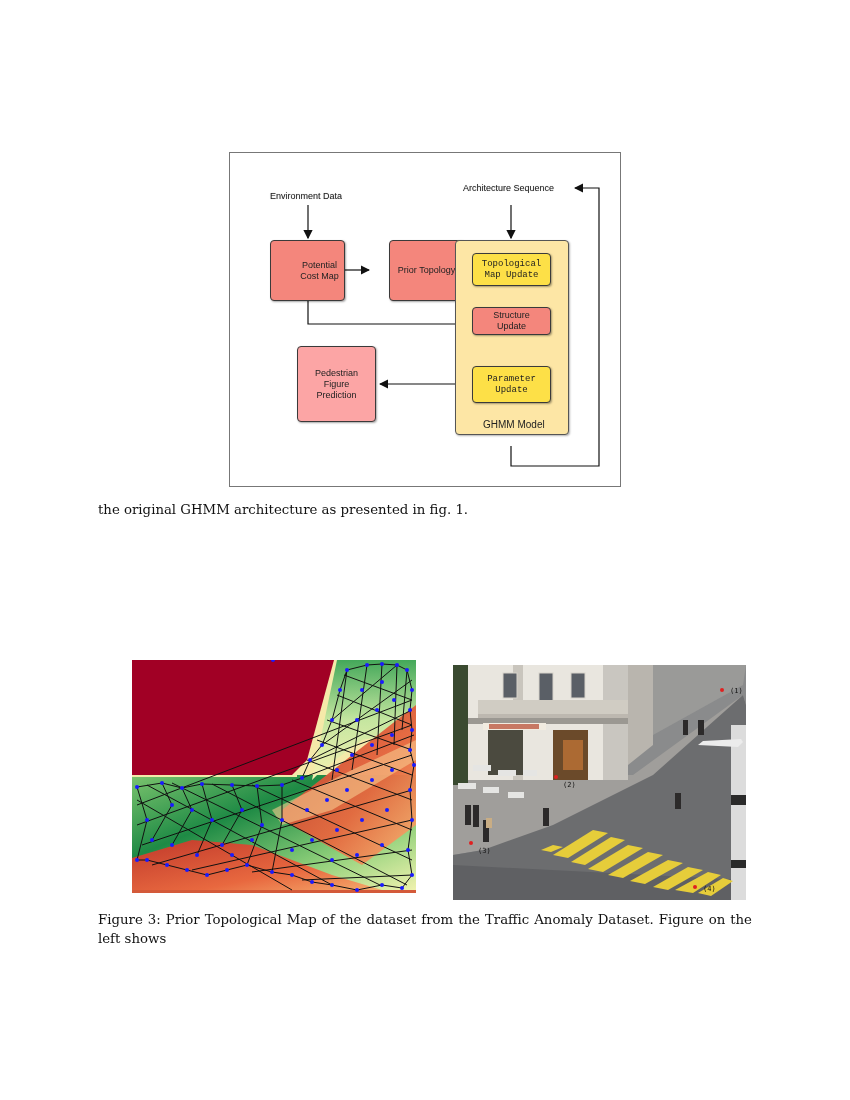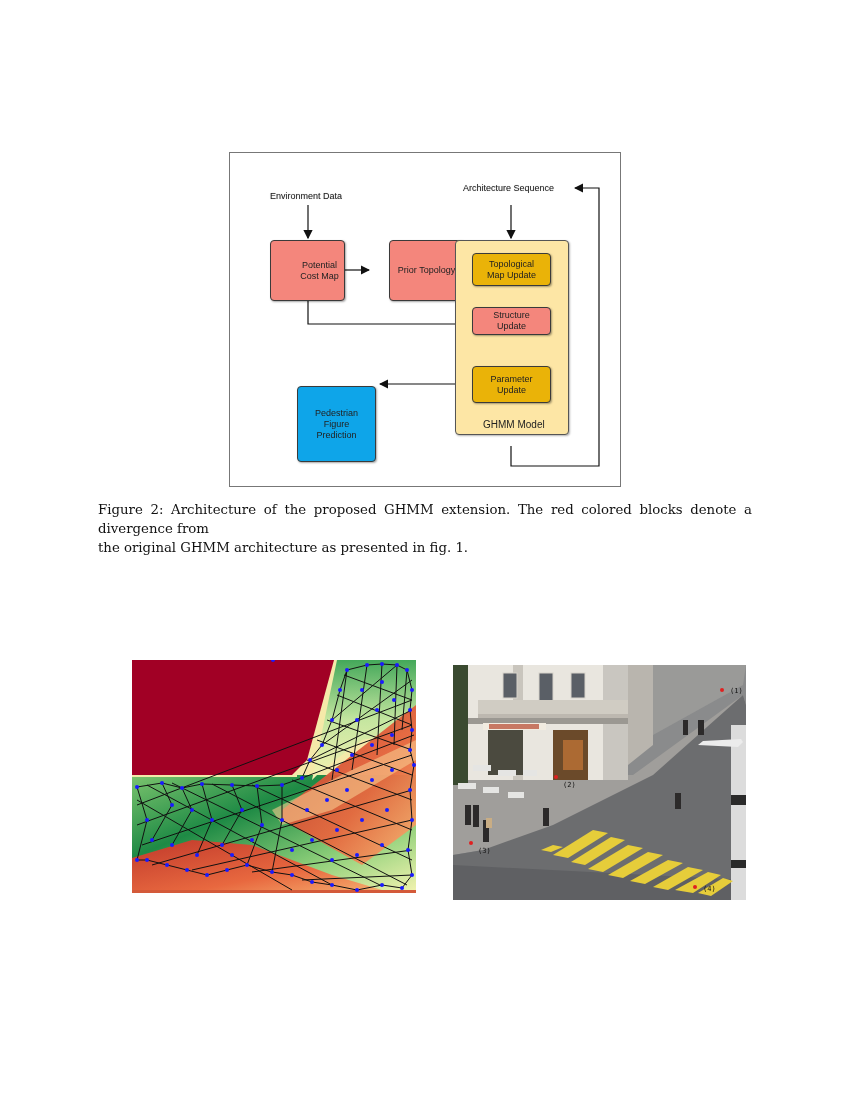--- a/index.html
+++ b/index.html
@@ -3,22 +3,22 @@
 <meta charset="utf-8">
 <style>
   html, body { margin: 0; padding: 0; background: #ffffff; }
   body { width: 850px; height: 1100px; position: relative; overflow: hidden; font-family: "DejaVu Serif", "Liberation Serif", serif; }
 
   
   .fig2-frame { position: absolute; left: 229px; top: 152px; width: 392px; height: 335px; border: 1px solid #777; box-sizing: border-box; background: #fff; }
   .diag-label { position: absolute; font-family: "Liberation Sans", "DejaVu Sans", sans-serif; font-size: 9px; color: #222; white-space: nowrap; text-shadow: 0 0 1px #bbb; }
   .box { position: absolute; border: 1.5px solid #3a3a3a; border-radius: 4px; box-sizing: border-box; display: flex; align-items: center; justify-content: center; text-align: center; font-family: "Liberation Sans", "DejaVu Sans", sans-serif; font-size: 9px; line-height: 11px; color: #222; box-shadow: 1px 1px 2px rgba(0,0,0,0.35); }
   .red { background: #f4867c; }
-  .orange { background: #eab308; }
-  .light { background: #0ea5e9; margin-top: 40px; }
+  .orange { background: #fde047; font-family: Liberation Mono, monospace; }
+  .light { background: #fca5a5; }
   .ghmm-outer { position: absolute; background: #fde6a5; border: 1.5px solid #555; border-radius: 4px; box-sizing: border-box; box-shadow: 1px 1px 2px rgba(0,0,0,0.3); }
   .ghmm-label { position: absolute; font-family: "Liberation Sans", "DejaVu Sans", sans-serif; font-size: 10px; color: #222; }
   svg.arrows { position: absolute; left: 0; top: 0; }
 
   .caption { position: absolute; left: 98px; width: 654px; font-size: 13.3px; line-height: 19px; color: #111; text-align: justify; }
 
   
   .costmap { position: absolute; left: 132px; top: 660px; width: 284px; height: 233px; overflow: hidden; }
   
   .scene { position: absolute; left: 453px; top: 665px; width: 293px; height: 235px; overflow: hidden; background: #6e6f70; }
@@ -78,21 +78,20 @@
 
 <div class="box orange" style="left:472px;top:366px;width:79px;height:37px;">
   <div><span>Parameter</span><br><span>Update</span></div>
 </div>
 
 <div class="box light" style="left:297px;top:346px;width:79px;height:76px;">
   <div><span>Pedestrian</span><br><span>Figure</span><br><span>Prediction</span></div>
 </div>
 
 <div class="caption" style="top:500px;">
-  <div>Figure 2: Architecture of the proposed GHMM extension. The red colored blocks denote a divergence from</div>
   <div>the original GHMM architecture as presented in fig. 1.</div>
 </div>
 
 <div class="costmap">
   <svg width="284" height="233" viewBox="0 0 284 233">
     <defs>
       <linearGradient id="gGreen" x1="0" y1="0" x2="1" y2="1">
         <stop offset="0" stop-color="#7cc46e"></stop>
         <stop offset="0.35" stop-color="#1e8a45"></stop>
         <stop offset="0.7" stop-color="#8fd07a"></stop>
@@ -293,13 +292,14 @@
     <g font-family="DejaVu Sans Mono, monospace" font-size="7" fill="#111">
       <text x="277" y="28">(1)</text>
       <text x="110" y="122">(2)</text>
       <text x="25" y="188">(3)</text>
       <text x="250" y="226">(4)</text>
     </g>
   </svg>
 </div>
 
 <div class="caption" style="top:910px;">
+  <div>Figure 3: Prior Topological Map of the dataset from the Traffic Anomaly Dataset. Figure on the left shows</div>
 </div>
 
 </body></html>

